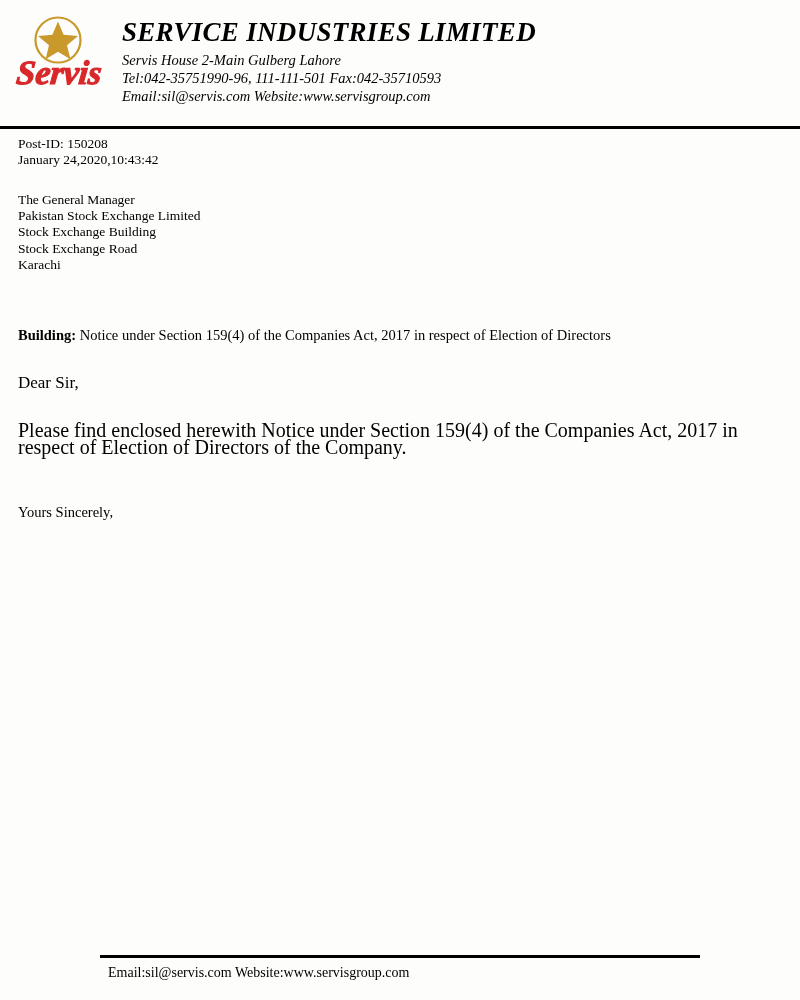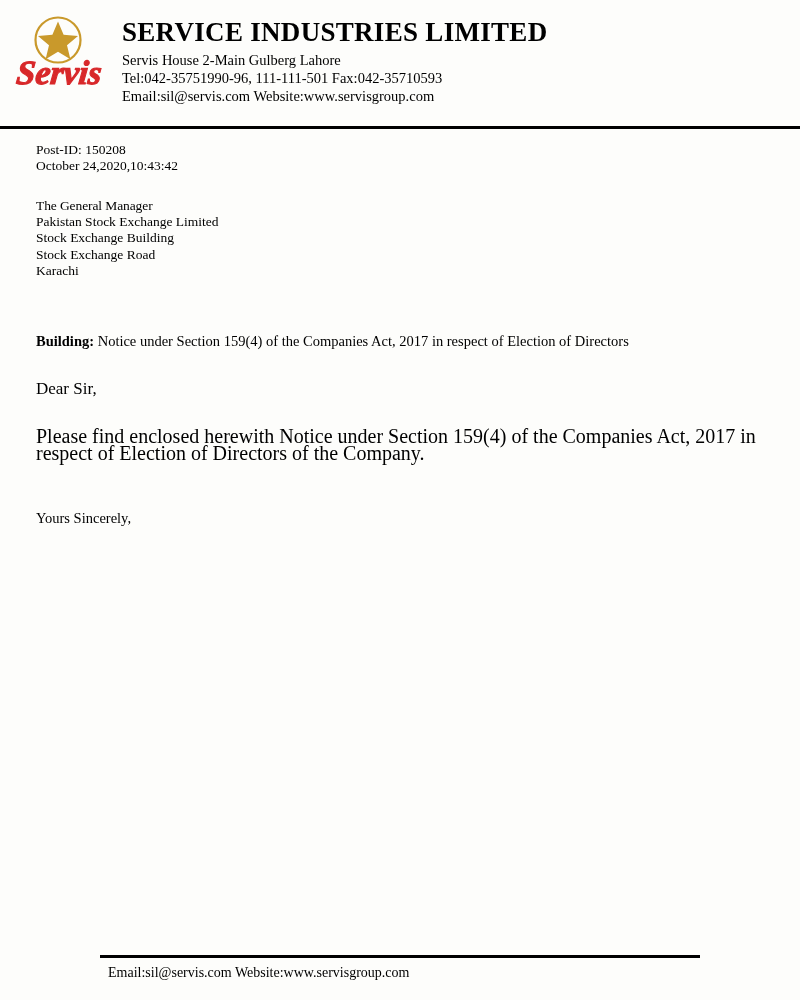--- a/index.html
+++ b/index.html
@@ -47,20 +47,21 @@
 
   .logo-mark {
     width: 100px;
     height: 92px;
     display: block;
   }
 
   .company-block {
     padding-top: 18px;
     padding-left: 12px;
+    font-style: italic;
   }
 
   .company-name {
     font-family: "Liberation Serif", "DejaVu Serif", serif;
     font-weight: bold;
     font-size: 27px;
     letter-spacing: 0.3px;
     line-height: 1.05;
     white-space: nowrap;
   }
@@ -80,24 +81,23 @@
     left: 0;
     top: 126px;
     width: 800px;
     height: 3px;
     background: #000000;
   }
 
   
   .content {
     position: absolute;
-    left: 36px;
+    left: 18px;
     top: 136px;
     width: 762px;
-    margin-top: 6px;
   }
 
   .meta-line {
     font-size: 13.5px;
     line-height: 16px;
     white-space: nowrap;
   }
 
   .recipient {
     margin-top: 24px;
@@ -191,21 +191,21 @@
         <div>Email:sil@servis.com Website:www.servisgroup.com</div>
       </div>
     </div>
   </div>
 
   <div class="header-rule"></div>
 
   <div class="content">
 
     <div class="meta-line">Post-ID: 150208</div>
-    <div class="meta-line">October 24,2020,10:43:42</div>
+    <div class="meta-line">January 24,2020,10:43:42</div>
 
     <div class="recipient">
       <div class="recipient-title">The General Manager</div>
       <div>Pakistan Stock Exchange Limited</div>
       <div>Stock Exchange Building</div>
       <div>Stock Exchange Road</div>
       <div>Karachi</div>
     </div>
 
     <div class="subject-line">

